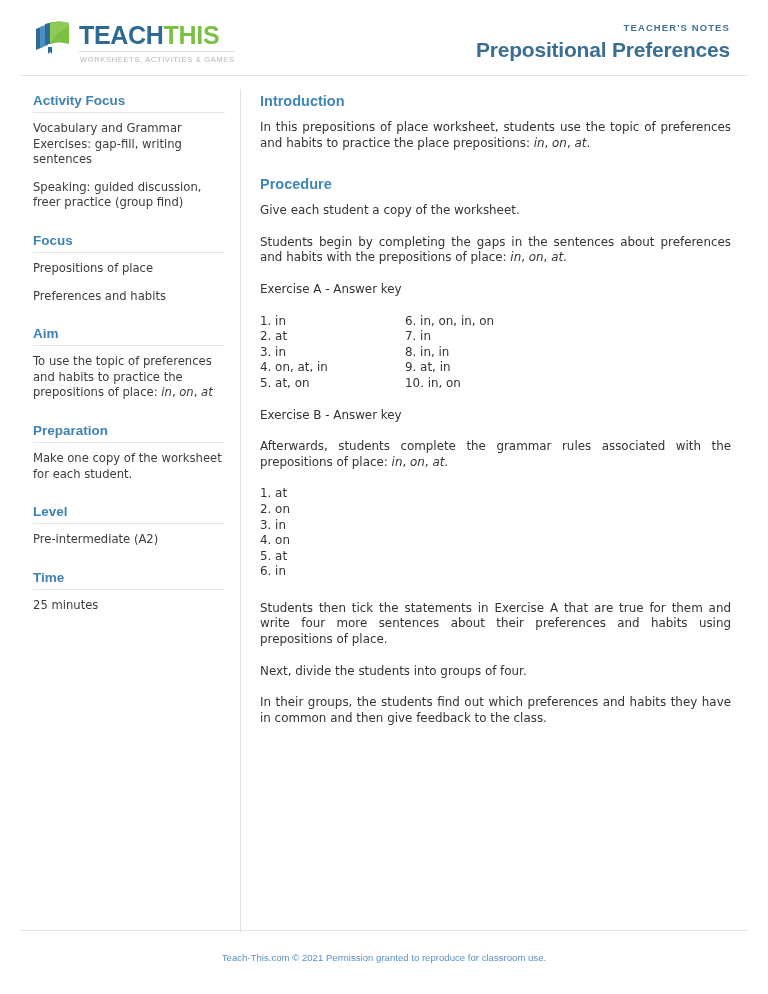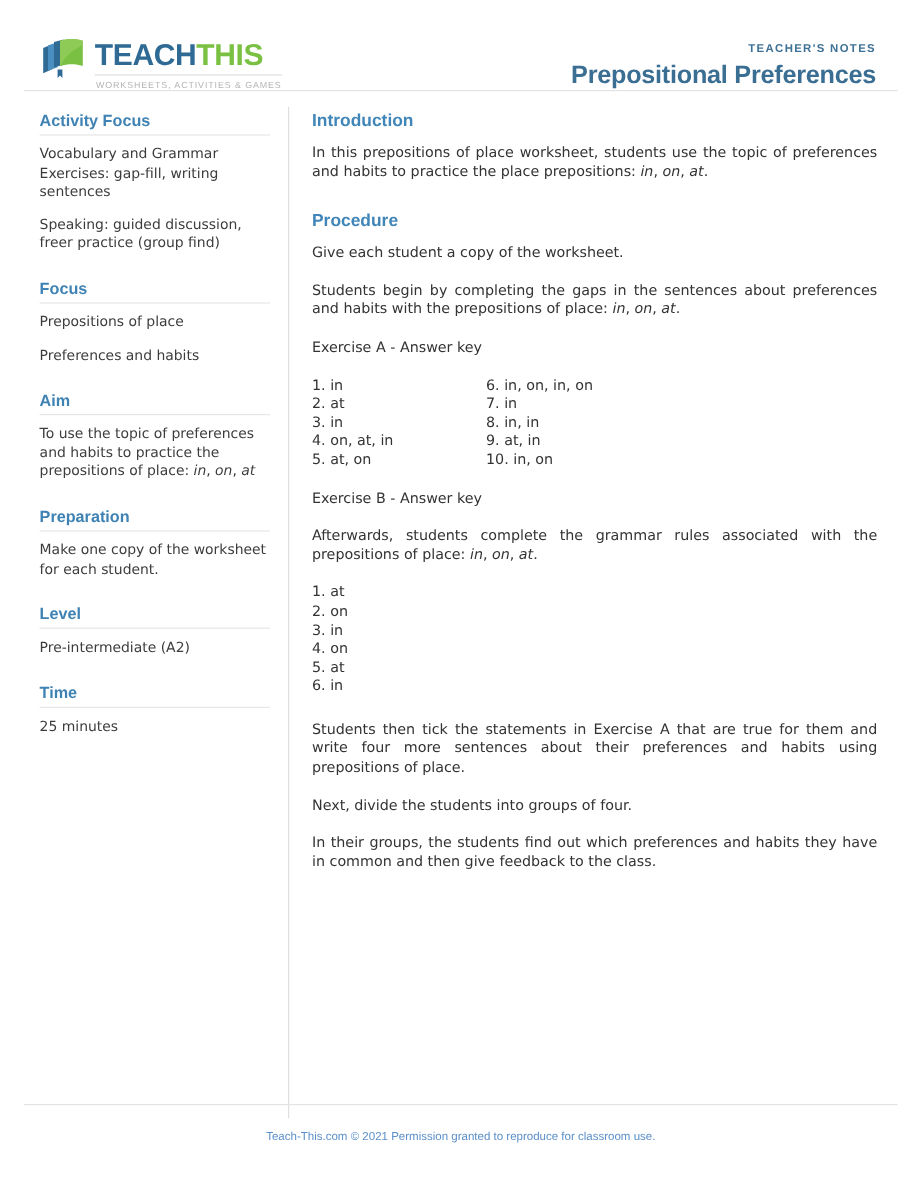--- a/index.html
+++ b/index.html
@@ -16,21 +16,21 @@
     overflow: hidden;
   }
 
   
   .header {
     position: relative;
     height: 75px;
     padding: 0 20px;
     box-sizing: border-box;
     display: flex;
-    align-items: flex-end;
+    align-items: flex-start;
     justify-content: space-between;
   }
   .logo-block {
     display: flex;
     align-items: flex-start;
     padding-top: 20px;
     padding-left: 13px;
   }
   .logo-mark {
     width: 40px;
@@ -175,21 +175,21 @@
   .ak-line { white-space: nowrap; }
 
   .spacer-lg { height: 5px; }
 
   
   .footer {
     position: absolute;
     left: 0;
     right: 0;
     bottom: 0;
-    height: 74px;
+    height: 64px;
   }
   .rule-bottom {
     position: absolute;
     left: 20px;
     right: 20px;
     top: 0;
     height: 1px;
     background: #e3e3e3;
   }
   .footer-text {

